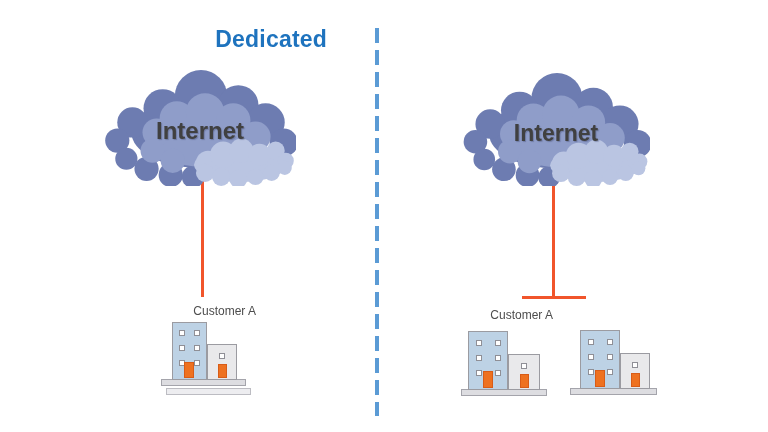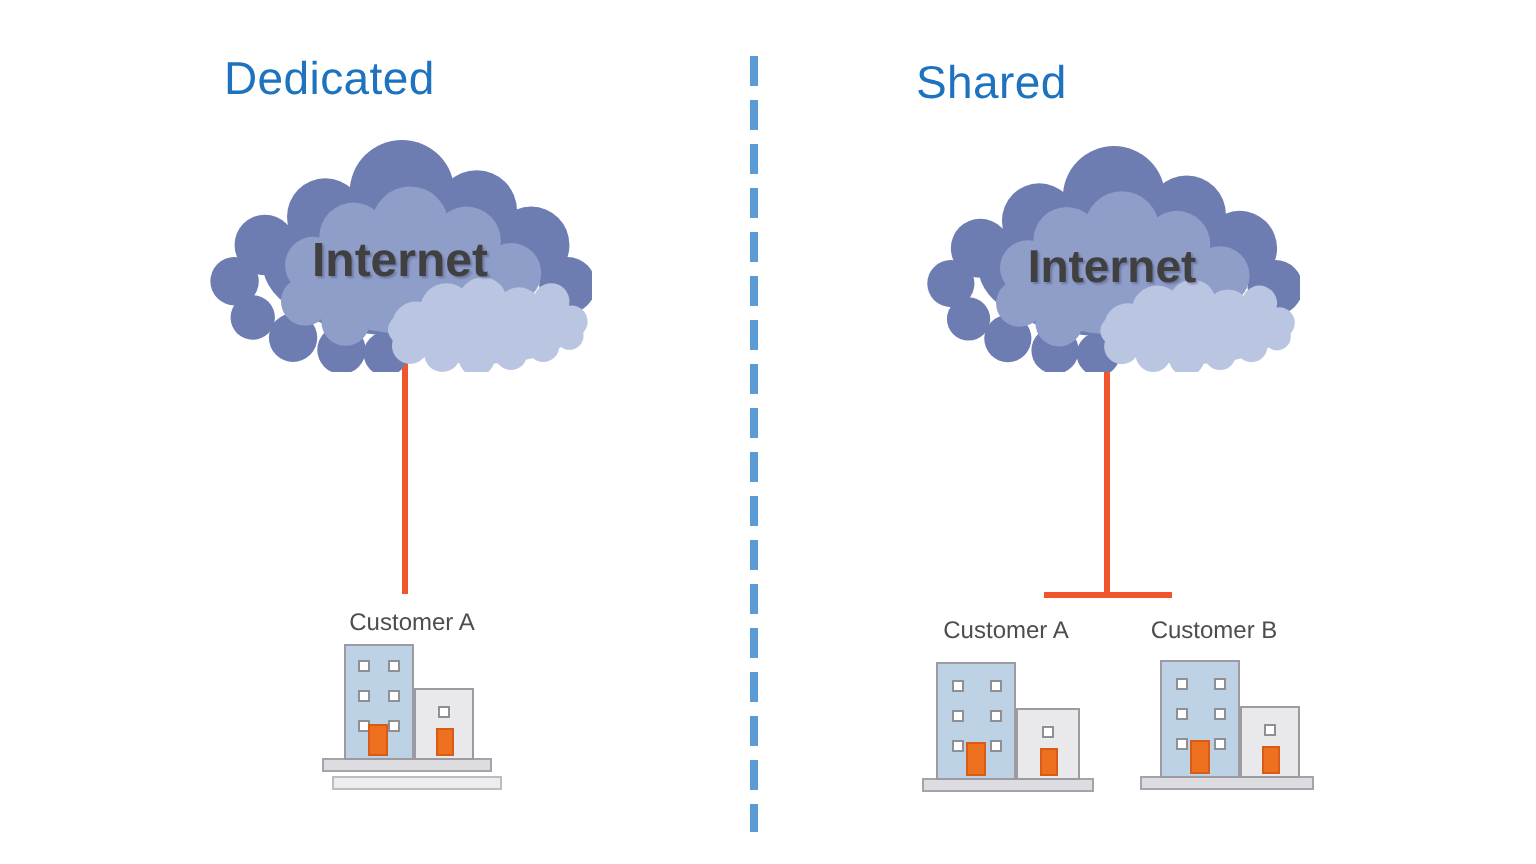--- a/index.html
+++ b/index.html
@@ -1,35 +1,35 @@
 <!DOCTYPE html>
 <html><head>
 <meta charset="utf-8">
 <style>
   html,body { margin:0; padding:0; background:#ffffff; }
   .stage {
     position:relative; width:768px; height:432px; background:#ffffff;
     font-family:"Liberation Sans", sans-serif; overflow:hidden;
   }
   .section-title {
-    position:absolute; font-weight:normal; font-size:23px; letter-spacing:.2px;
-    color:var(--title-blue); text-align:left;
+    position:absolute; font-weight:bold; font-size:23px; letter-spacing:.2px;
+    color:var(--title-blue); text-align:right;
   }
   .cloud { position:absolute; z-index:2; }
   .cloud-label {
     position:absolute; z-index:3; color:#404040; font-weight:bold;
     text-align:center; text-shadow:1px 1px 1px rgba(70,80,120,.45);
   }
   .conn-line { position:absolute; background:var(--conn-orange); z-index:1; }
   .divider {
     position:absolute; left:375px; top:28px; width:4px; height:388px; z-index:4;
     background:repeating-linear-gradient(to bottom, var(--divider-blue) 0 15px, transparent 15px 22px);
   }
   .customer-label {
-    position:absolute; z-index:3; width:100px; text-align:center;
+    position:absolute; z-index:3; width:100px; text-align:right;
     font-size:12px; color:var(--label-gray);
   }
   .bgroup { position:absolute; z-index:2; }
   .b-tall {
     position:absolute; background:var(--building-blue);
     border:1px solid var(--building-border); box-sizing:border-box;
   }
   .b-short {
     position:absolute; background:var(--building-gray);
     border:1px solid var(--building-border); box-sizing:border-box;
@@ -124,32 +124,30 @@
       <div class="door" style="left:11px; width:10px; height:16px;"></div>
     </div>
     <div class="b-short" style="left:51px; top:22px; width:30px; height:36px;">
       <div class="win" style="left:11px; top:8px;"></div>
       <div class="door" style="left:10px; width:9px; height:14px;"></div>
     </div>
   </div>
 
   <div class="divider"></div>
 
-  <div class="section-title" style="left:458px; top:28px; width:200px;">Shared</div>
 
   <div class="conn-line" style="left:552px; top:182px; width:3px; height:116px;"></div>
   <div class="conn-line" style="left:522px; top:296px; width:64px; height:3px;"></div>
 
   <svg class="cloud" style="left:462px; top:73px;" width="188" height="113" viewBox="0 0 190 115">
     <use href="#cloud-shape"></use>
   </svg>
   <div class="cloud-label" style="left:462px; top:120px; width:188px; font-size:23px;">Internet</div>
 
   <div class="customer-label" style="left:453px; top:308px;">Customer A</div>
-  <div class="customer-label" style="left:557px; top:308px;">Customer B</div>
 
   <div class="bgroup" style="left:453px; top:331px; width:100px; height:66px;">
     <div class="platform" style="left:8px; top:58px; width:86px; height:7px;"></div>
     <div class="b-tall" style="left:15px; top:0; width:40px; height:59px;">
       <div class="win" style="left:7px; top:8px;"></div>
       <div class="win" style="left:26px; top:8px;"></div>
       <div class="win" style="left:7px; top:23px;"></div>
       <div class="win" style="left:26px; top:23px;"></div>
       <div class="win" style="left:7px; top:38px;"></div>
       <div class="win" style="left:26px; top:38px;"></div>

